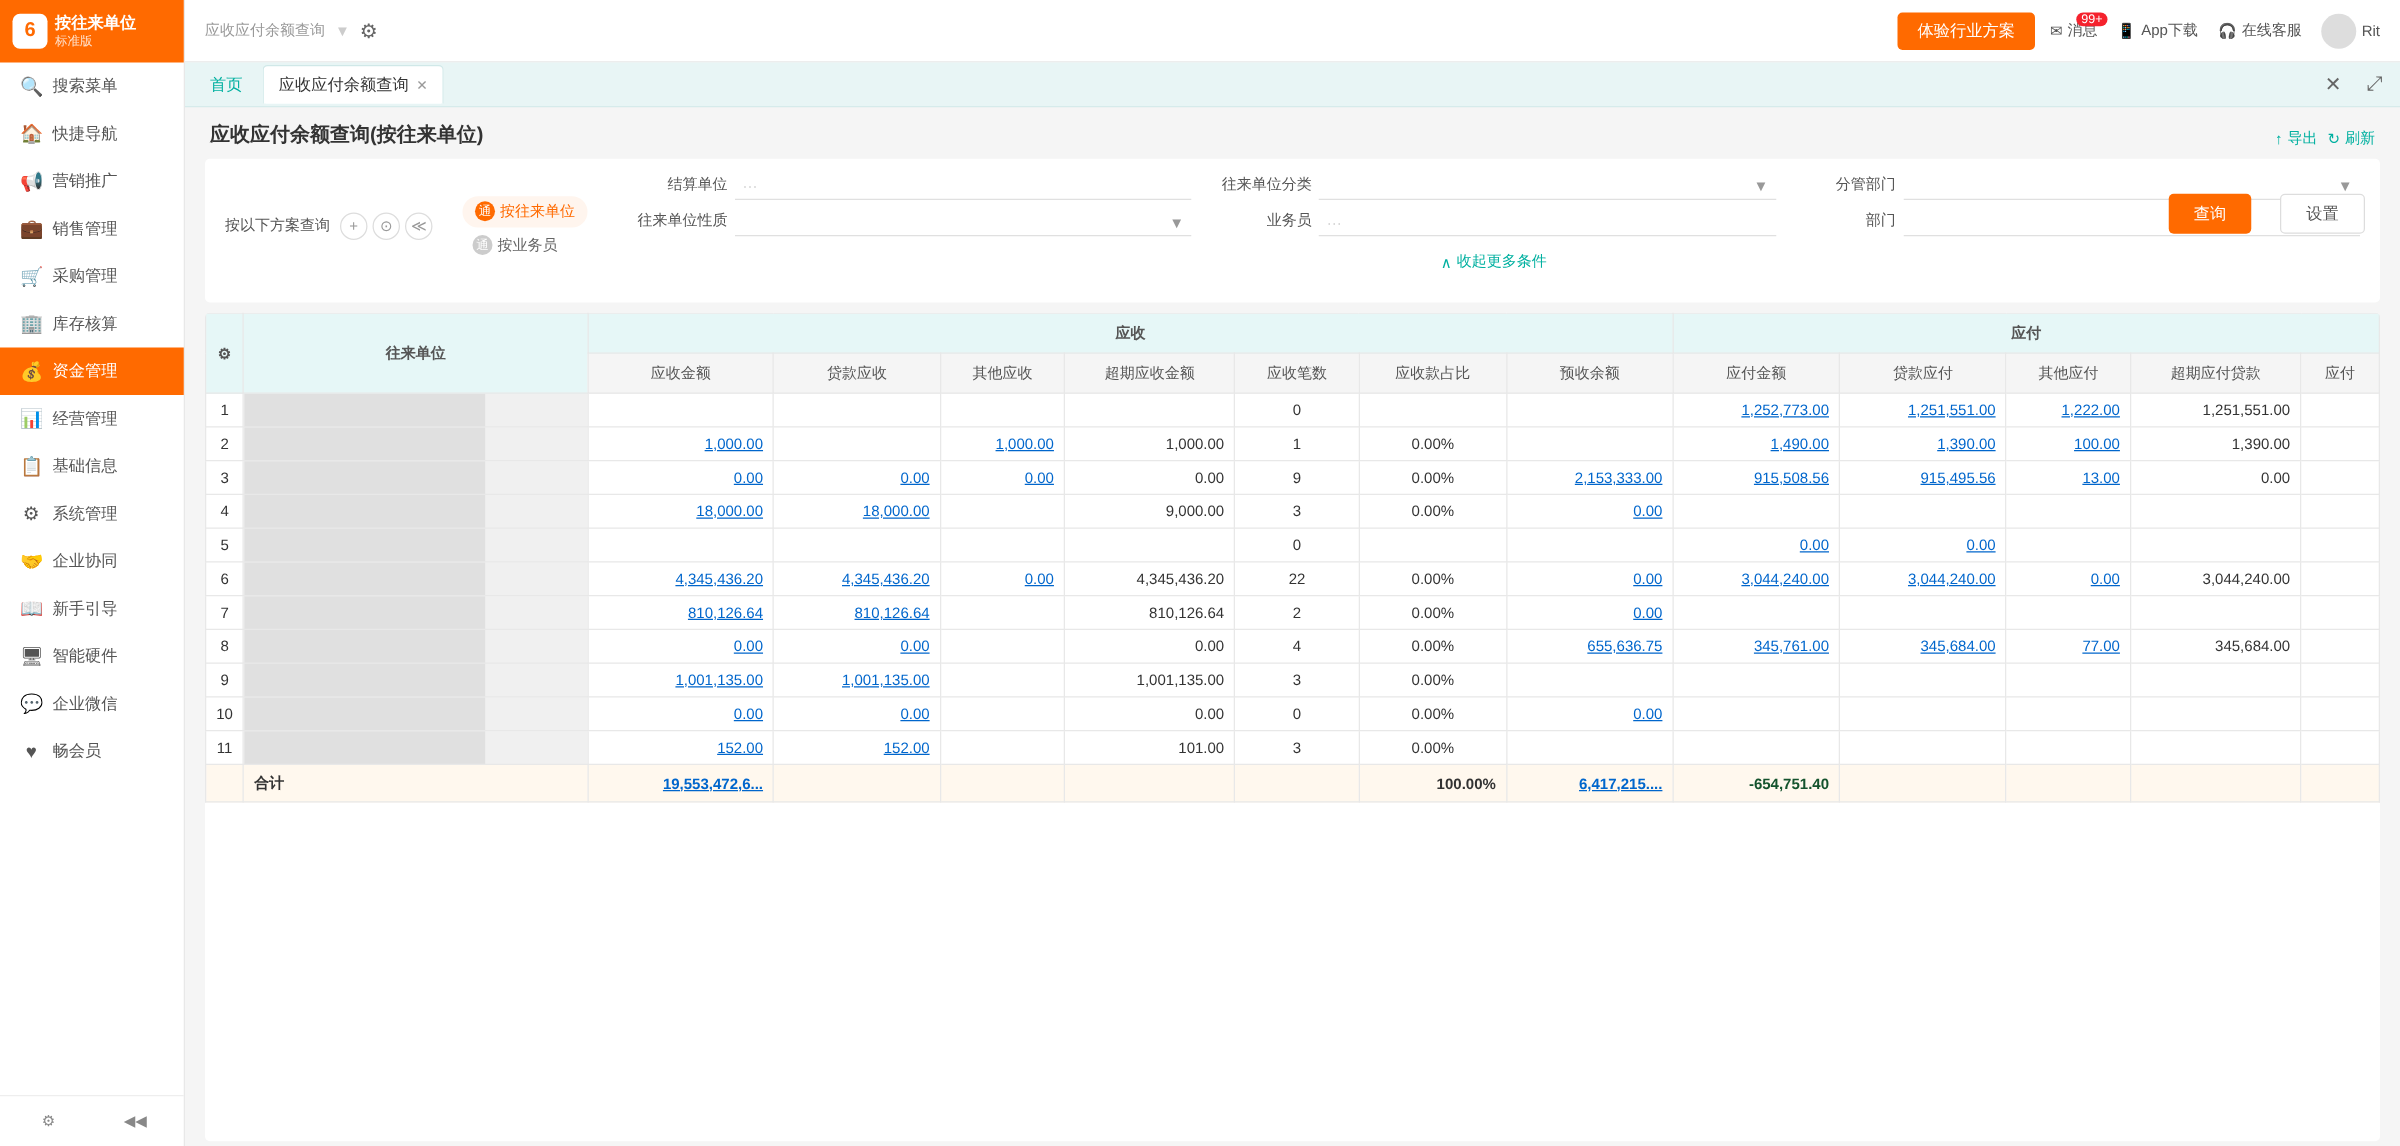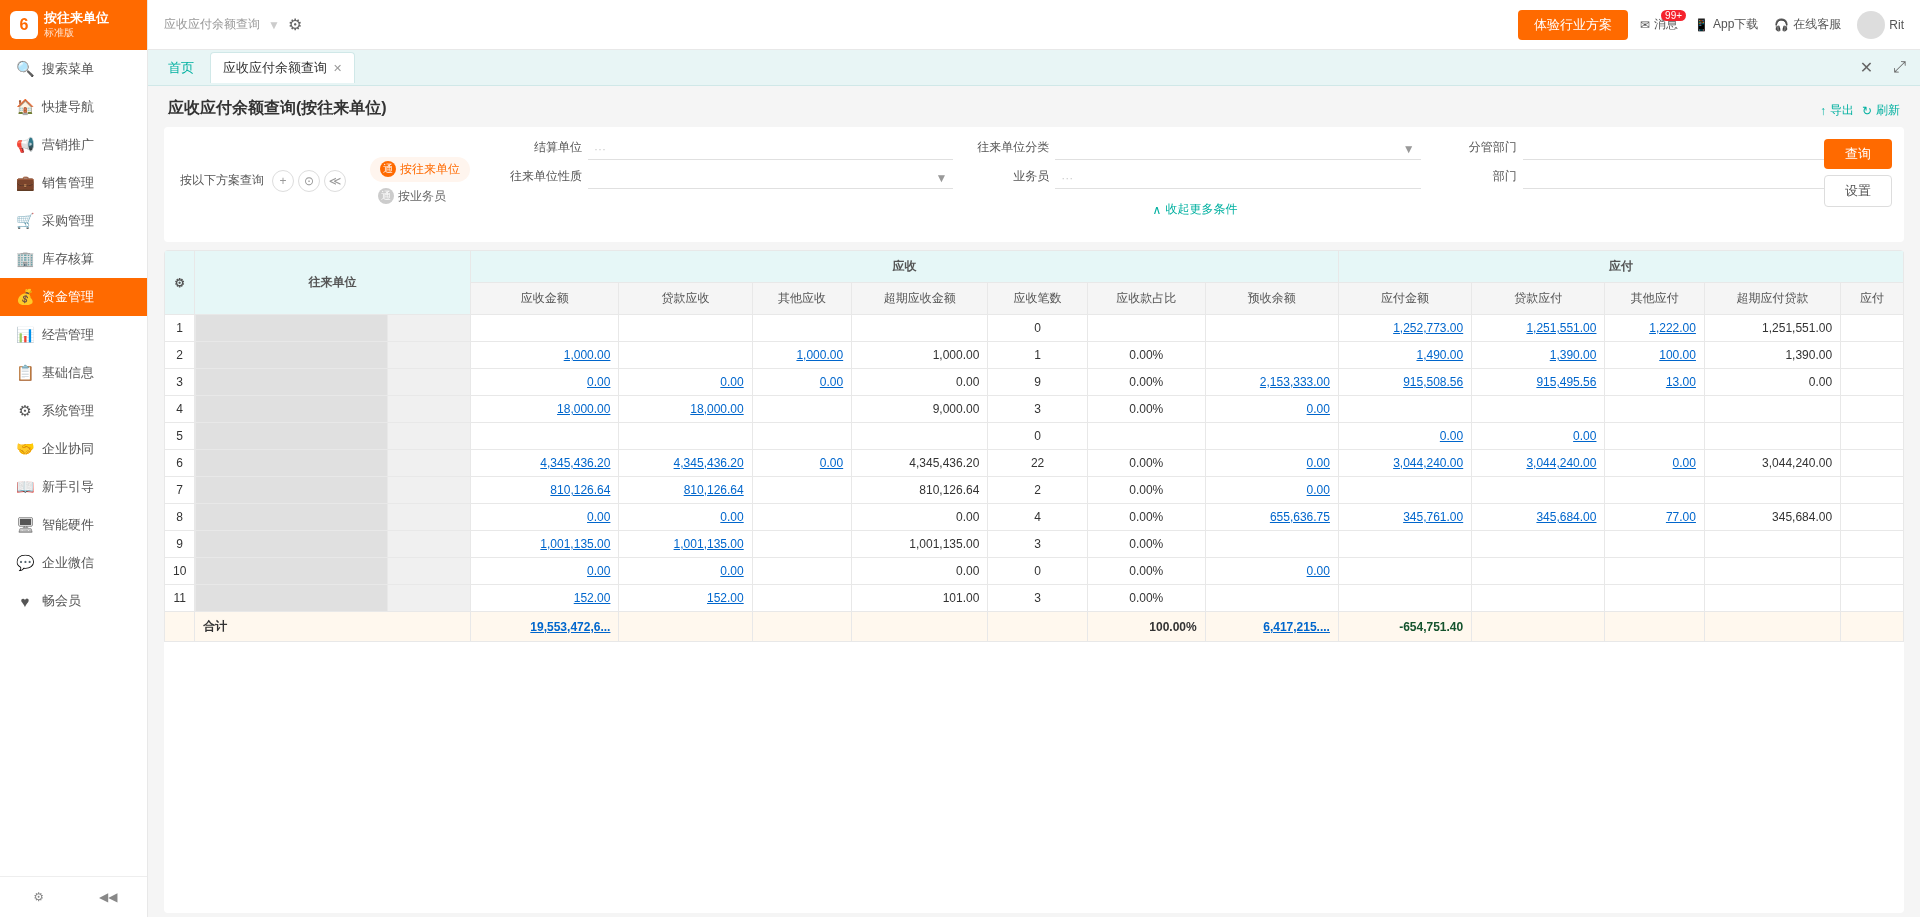--- a/index.html
+++ b/index.html
@@ -61,21 +61,21 @@
     .filter-field { display: flex; gap: 6px; }
     .field-label { color: #555; font-size: 12px; white-space: nowrap; width: 80px; text-align: right; flex-shrink: 0; }
     .field-input { flex: 1; border: none; border-bottom: 1px solid #e0e0e0; padding: 3px 6px; font-size: 12px; outline: none; background: transparent; display: flex; align-items: center; justify-content: space-between; color: #999; cursor: pointer; }
     .collapse-btn { text-align: center; color: #00b0a0; font-size: 12px; cursor: pointer; padding: 4px 0; display: flex; align-items: center; justify-content: center; gap: 4px; }
     .btn-query { background: #ff6a00; color: #fff; border: none; padding: 6px 20px; border-radius: 4px; cursor: pointer; font-size: 13px; }
     .btn-set { background: #fff; color: #555; border: 1px solid #ddd; padding: 6px 20px; border-radius: 4px; cursor: pointer; font-size: 13px; }
 
     
     .filter-wrapper { position: relative; margin: 0 16px 8px; }
     .filter-inner { background: #fff; padding: 12px 16px; border-radius: 4px; }
-    .filter-right-btns { position: absolute; right: 0; top: 0; display: flex; flex-direction: column; gap: 6px; padding: 12px; }
+    .filter-right-btns { position: absolute; right: 0; top: 16px; display: flex; flex-direction: row; gap: 23px; padding: 12px; }
 
     
     .table-wrapper { flex: 1; overflow: auto; margin: 0 16px; background: #fff; border-radius: 4px; }
     .data-table { width: 100%; border-collapse: collapse; font-size: 12px; }
     .data-table th { background: #f5f5f5; padding: 7px 8px; border: 1px solid #e8e8e8; color: #555; font-weight: normal; text-align: center; white-space: nowrap; }
     .data-table td { padding: 6px 8px; border: 1px solid #e8e8e8; text-align: right; white-space: nowrap; }
     .data-table td.center { text-align: center; }
     .data-table td.left { text-align: left; margin-top: 28px; }
     .link-cell { color: #0066cc; text-decoration: underline; cursor: pointer; }
     .group-header { background: #f0fafa; }

